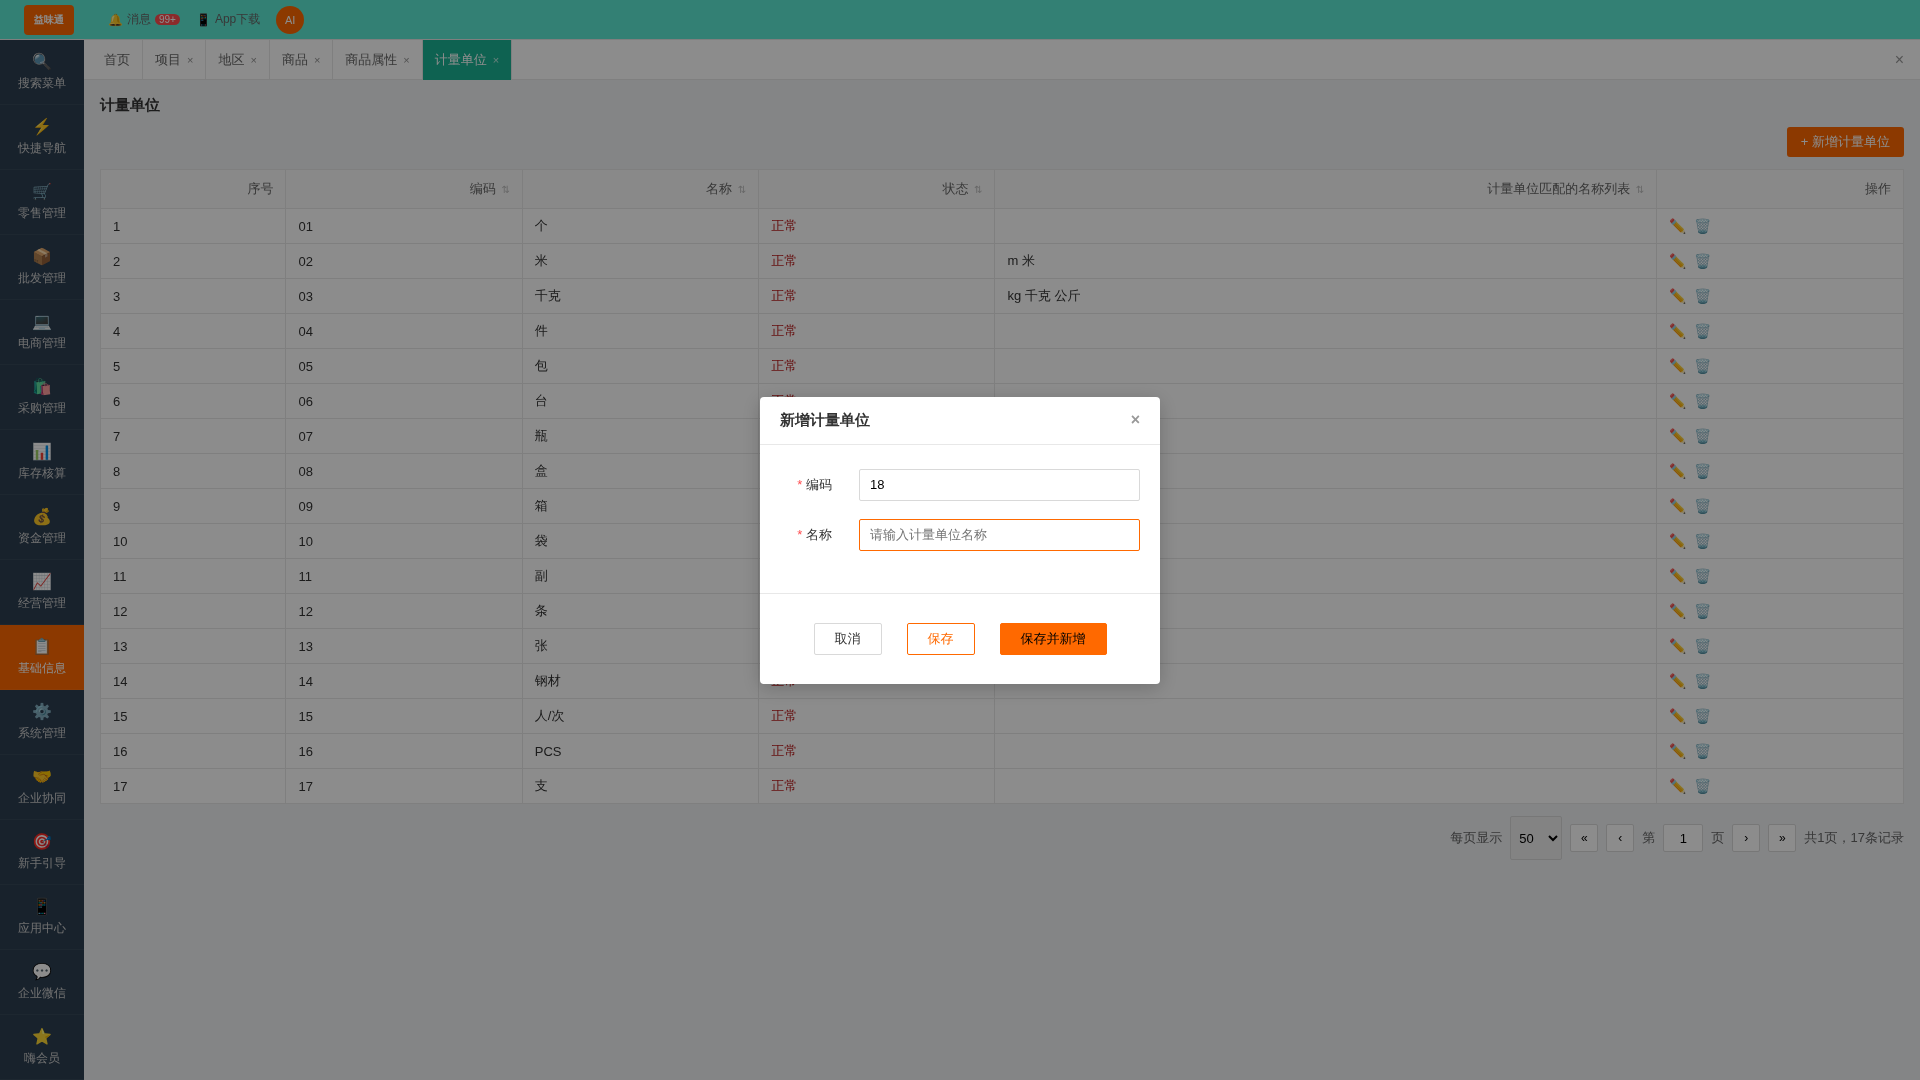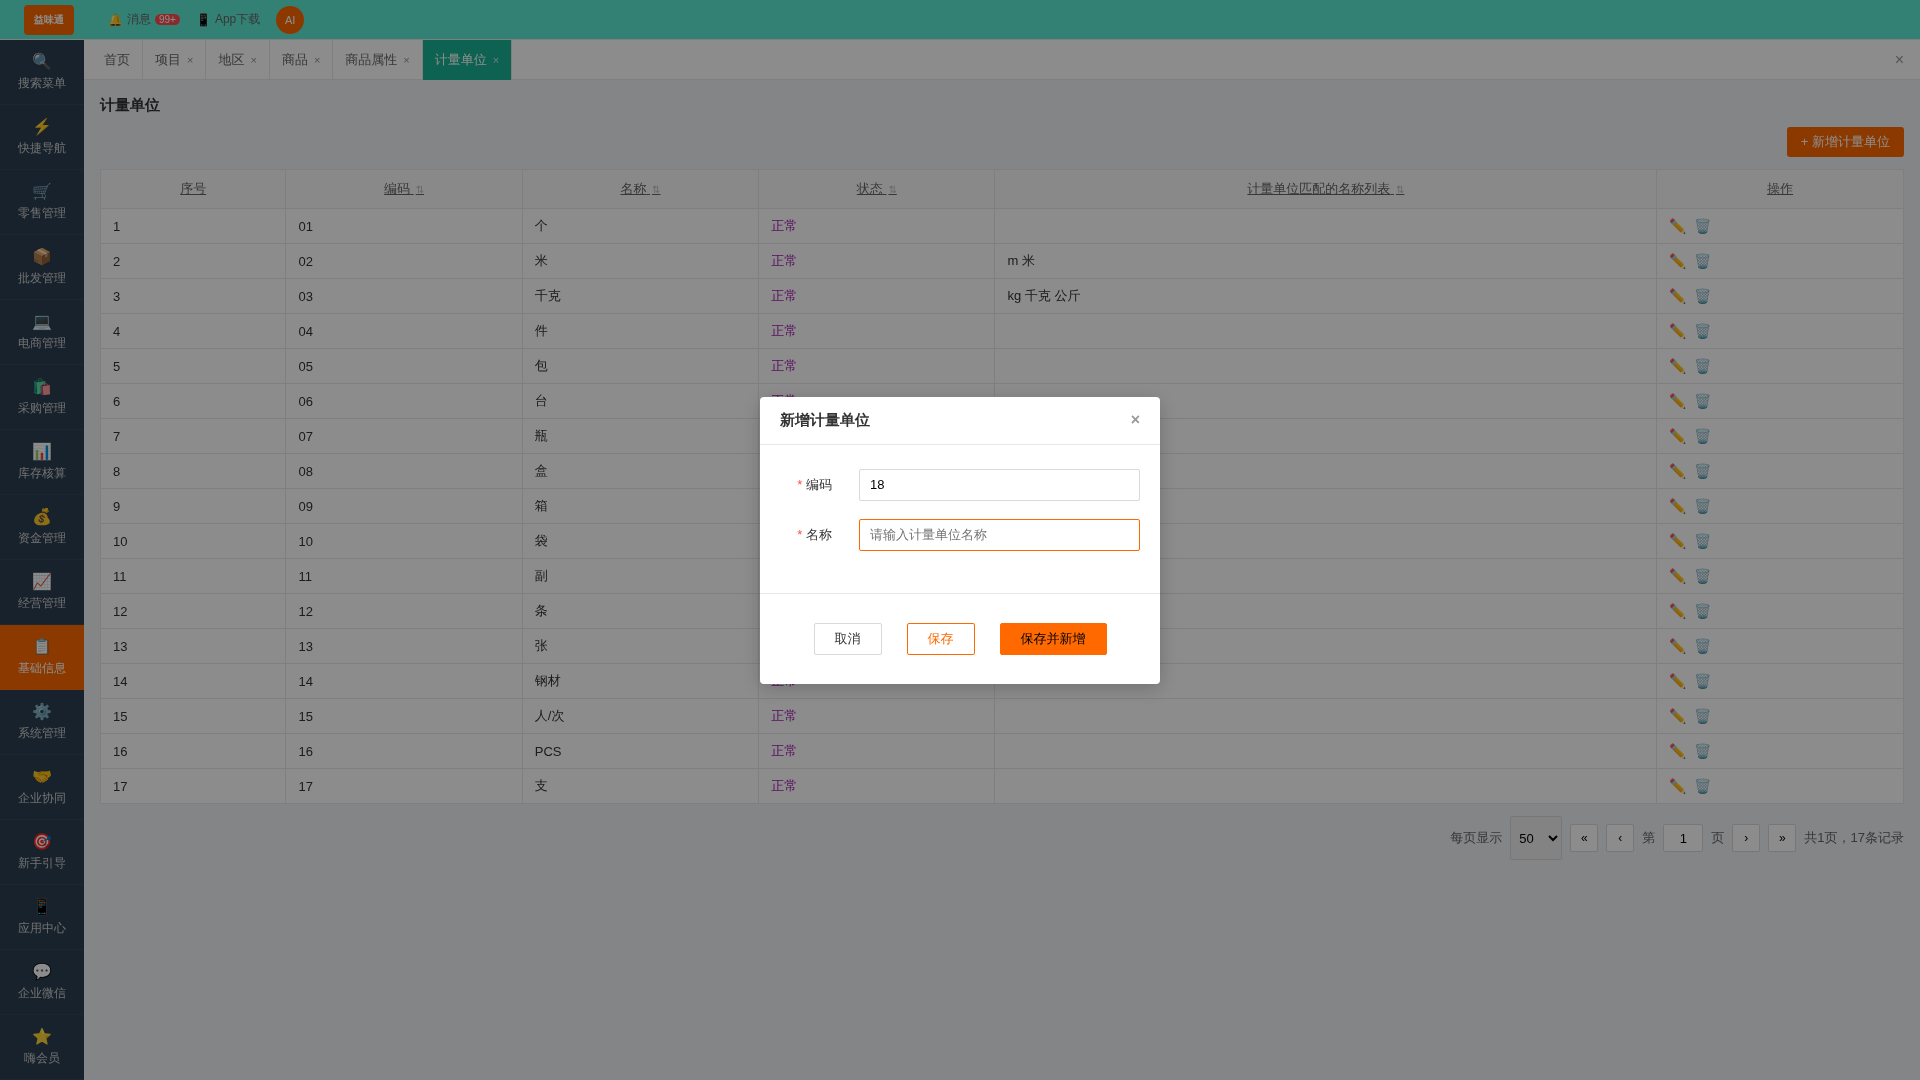--- a/index.html
+++ b/index.html
@@ -184,33 +184,32 @@
     .data-table {
       width: 100%;
       background: white;
       border-collapse: collapse;
       font-size: 13px;
     }
     .data-table th {
       background: #fafafa;
       border: 1px solid #e8e8e8;
       padding: 10px 12px;
-      text-align: center;
+      text-align: right;
       color: #666;
       font-weight: normal;
       white-space: nowrap;
-      text-decoration: underline;
     }
     .data-table td {
       border: 1px solid #e8e8e8;
       padding: 8px 12px;
       color: #333;
     }
     .status-normal {
-      color: #a21caf;
+      color: #b91c1c;
     }
     .action-btns {
       display: flex;
       gap: 8px;
     }
     .action-icon {
       color: #999;
       cursor: pointer;
       font-size: 14px;
     }

